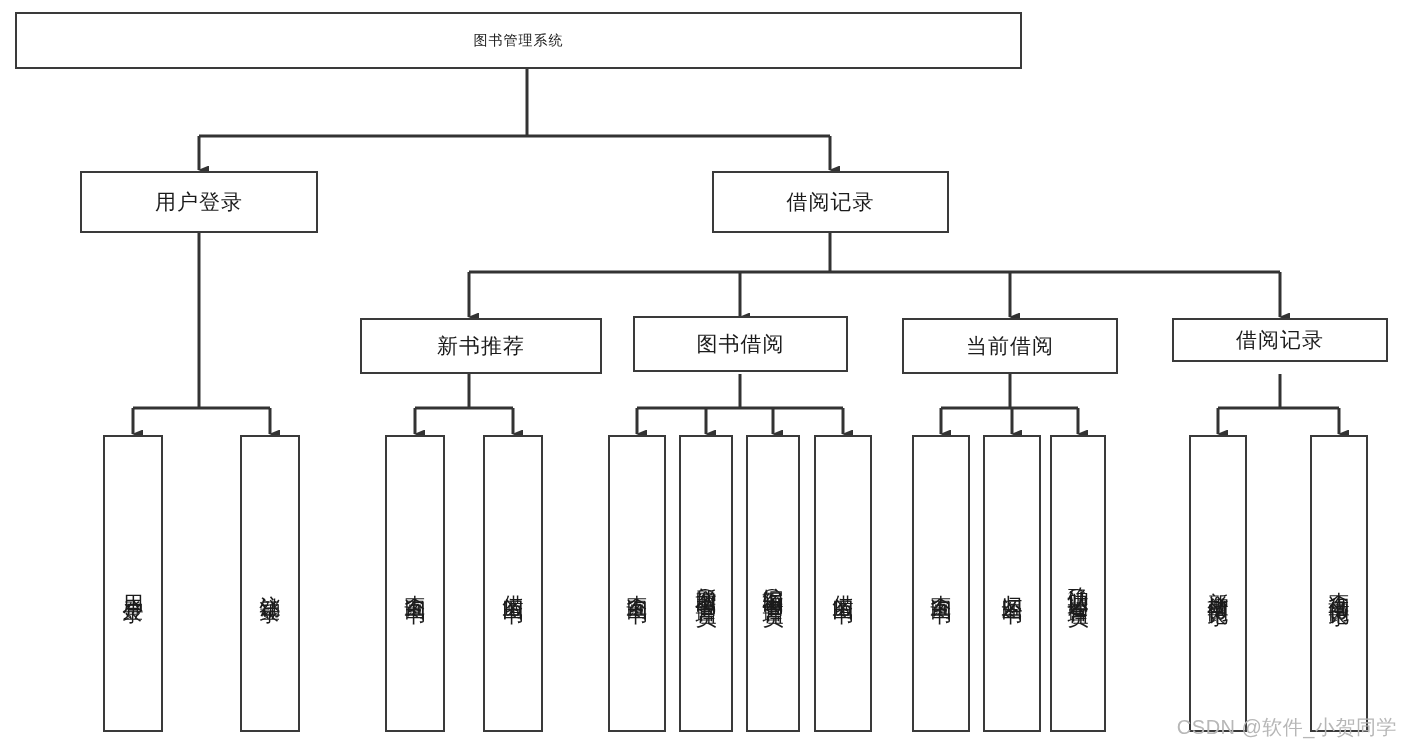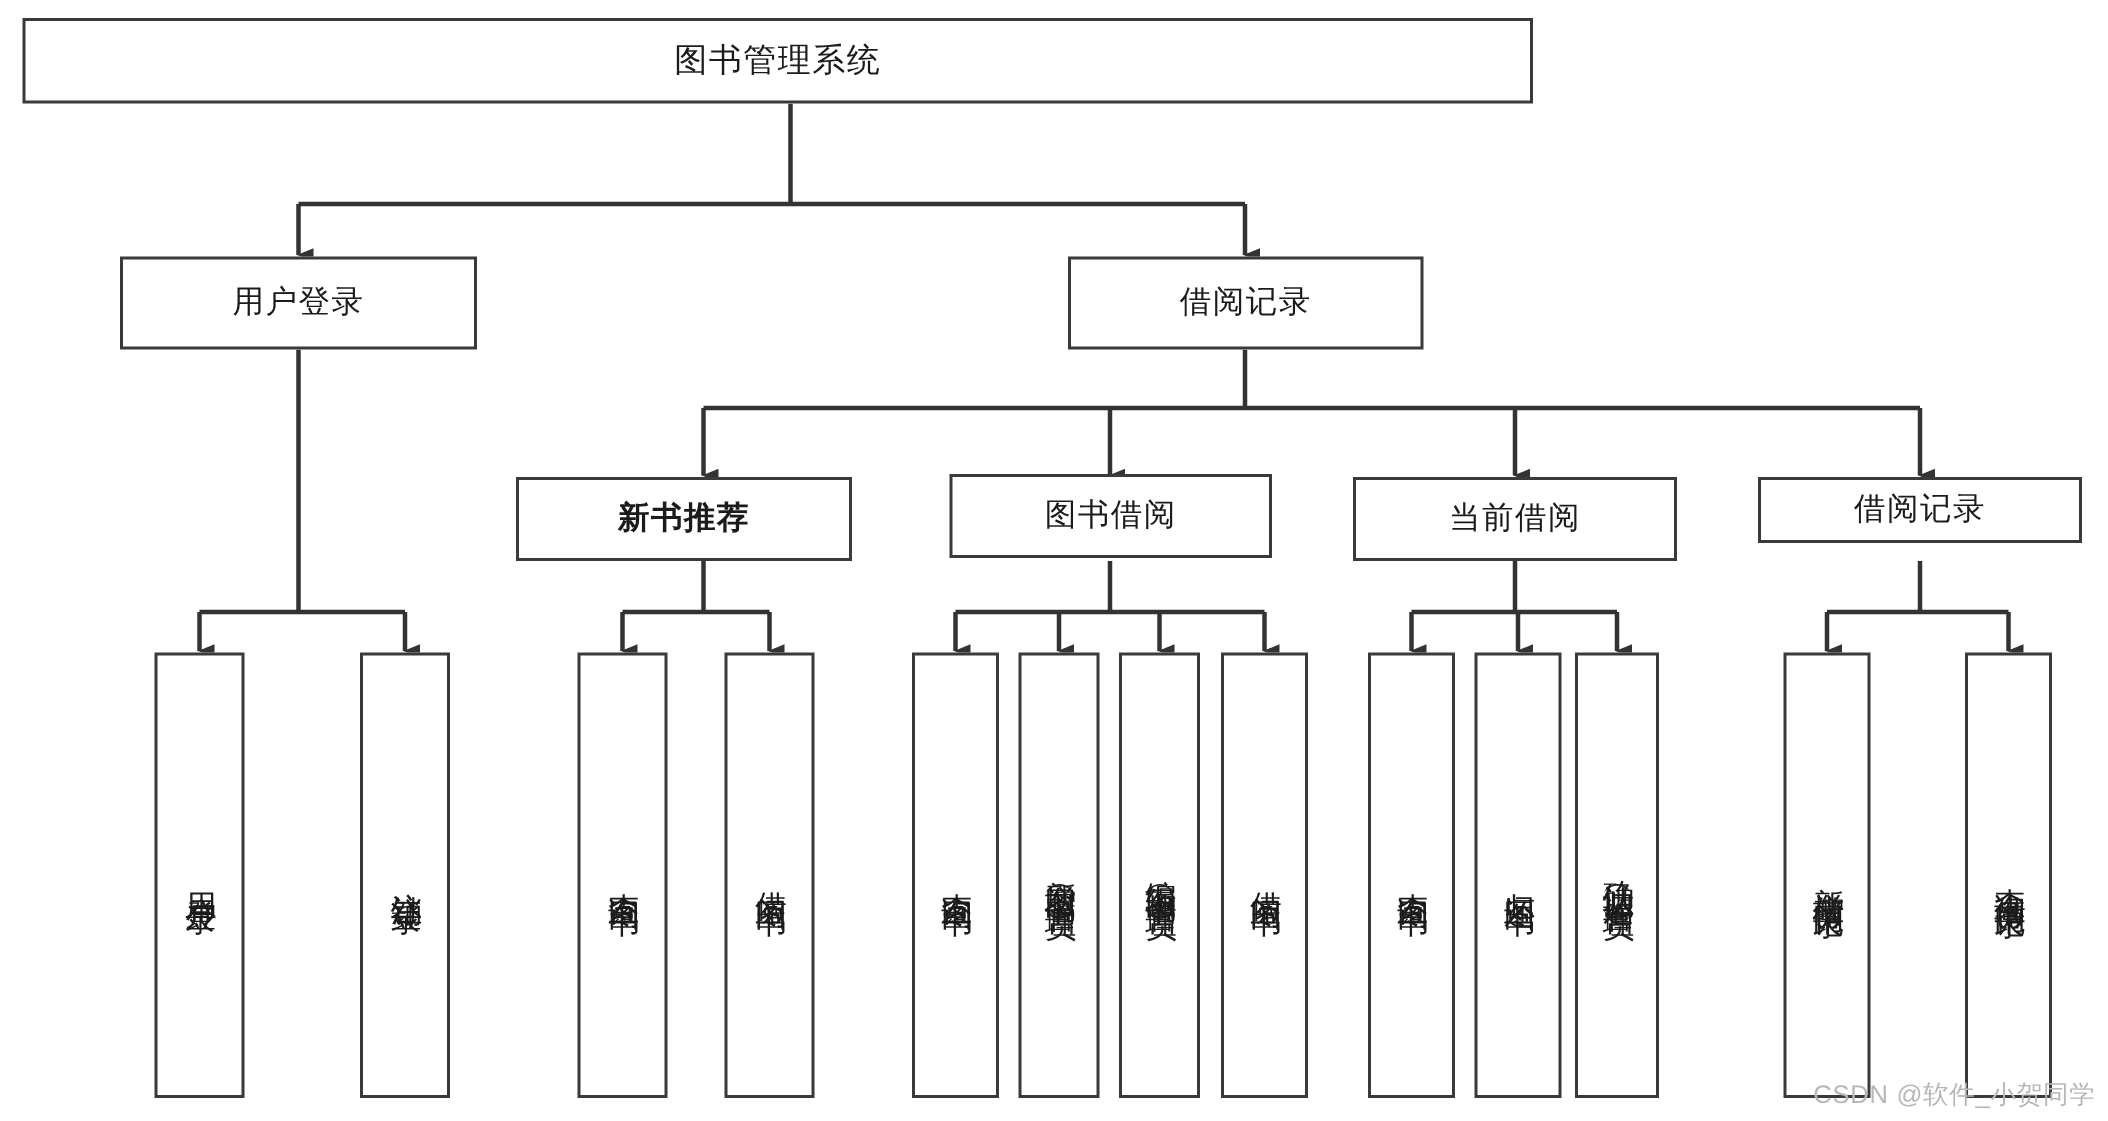--- a/index.html
+++ b/index.html
@@ -50,27 +50,27 @@
     justify-content: center;
     text-align: center;
   }
   .node.vert .vtext {
     writing-mode: vertical-rl;
     text-orientation: upright;
     display: block;
     white-space: nowrap;
   }
   #root-node {
-    font-size: 22px;
+    font-size: 14px;
   }
   #watermark {
     position: absolute;
     right: 8px;
     bottom: 6px;
-    font-size: 17px;
+    font-size: 20px;
     color: #b7b7b7;
     z-index: 5;
     white-space: nowrap;
     letter-spacing: 0.5px;
   }
 </style>
 </head>
 <body>
 
 <div id="canvas">
@@ -124,21 +124,21 @@
 
   <div id="level1-layer">
       <div class="node horiz" style="left: 80px; top: 171px; width: 238px; height: 62px;">
         <span>用户登录</span>
       </div>
       <div class="node horiz" style="left: 712px; top: 171px; width: 237px; height: 62px;">
         <span>借阅记录</span>
       </div>
     </div>
   <div id="level2-layer">
-      <div class="node horiz" style="left: 344px; top: 318px; width: 224px; height: 56px; font-weight: bold;">
+      <div class="node horiz" style="left: 360px; top: 318px; width: 242px; height: 56px;">
         <span>新书推荐</span>
       </div>
       <div class="node horiz" style="left: 633px; top: 316px; width: 215px; height: 56px;">
         <span>图书借阅</span>
       </div>
       <div class="node horiz" style="left: 902px; top: 318px; width: 216px; height: 56px;">
         <span>当前借阅</span>
       </div>
       <div class="node horiz" style="left: 1172px; top: 318px; width: 216px; height: 44px;">
         <span>借阅记录</span>

